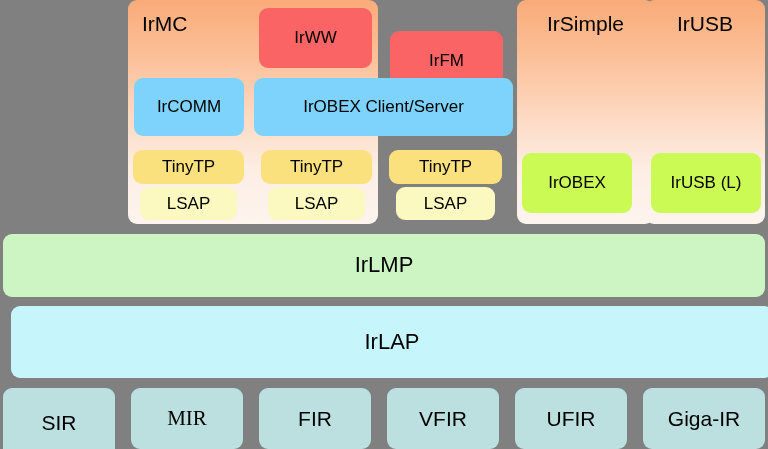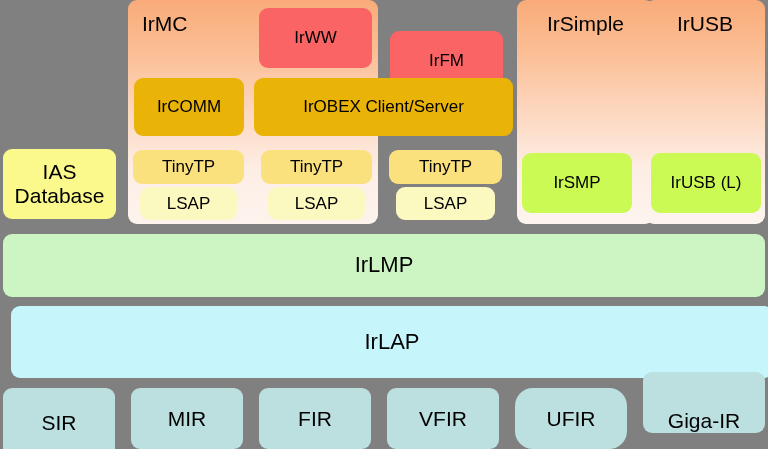--- a/index.html
+++ b/index.html
@@ -31,21 +31,21 @@
     border-radius: 9px;
     background: linear-gradient(to bottom, #f9ab79 0%, #fbbd93 22%, #fdd9c2 52%, #fdeee5 76%, #fdf4ee 100%);
     align-items: flex-start;
     justify-content: center;
     padding-top: 12px;
     font-size: 21px;
   }
   
   .tile { border-radius: 9px; font-size: 17px; }
   .tile-red    { background: #fa6464; }
-  .tile-orange { background: #eab308; }
+  .tile-orange { background: #7dd3fc; }
   .tile-yellow { background: #fbe07e; }
   .tile-cream  { background: #fbf8c0; }
   .tile-lime   { background: #ccfa55; }
   .tile-green  { background: #ccf5c3; }
   .tile-cyan   { background: #c6f6fb; }
   .tile-steel  { background: #bce0e0; }
   .tile-lemon  { background: #fbf88c; }
 
   .ias { font-size: 21px; }
   .stack-label { font-size: 22px; }
@@ -78,24 +78,20 @@
 
   <div class="box tile tile-orange" style="left:134px; top:78px; width:110px; height:58px;">
     <span>IrCOMM</span>
   </div>
 
   <div class="box tile tile-orange" style="left:254px; top:78px; width:259px; height:58px;justify-content:center;">
     <span>IrOBEX Client/Server</span>
   </div>
 
 
-  <div class="box tile tile-lemon ias" style="left:3px; top:149px; width:113px; height:70px;">
-    <span>IAS
-Database</span>
-  </div>
 
   <div class="box tile tile-yellow" style="left:133px; top:150px; width:111px; height:34px;">
     <span>TinyTP</span>
   </div>
   <div class="box tile tile-yellow" style="left:261px; top:150px; width:111px; height:34px;">
     <span>TinyTP</span>
   </div>
   <div class="box tile tile-yellow" style="left:389px; top:150px; width:113px; height:34px;">
     <span>TinyTP</span>
   </div>
@@ -104,47 +100,47 @@
     <span>LSAP</span>
   </div>
   <div class="box tile tile-cream" style="left:268px; top:187px; width:97px; height:33px;">
     <span>LSAP</span>
   </div>
   <div class="box tile tile-cream" style="left:396px; top:187px; width:99px; height:33px;">
     <span>LSAP</span>
   </div>
 
   <div class="box tile tile-lime" style="left:522px; top:153px; width:110px; height:60px;">
-    <span>IrSMP</span>
+    <span>IrOBEX</span>
   </div>
 
   <div class="box tile tile-green stack-label" style="left:3px; top:234px; width:762px; height:63px;">
     <span>IrLMP</span>
   </div>
 
   <div class="box tile tile-lime" style="left:651px; top:153px; width:110px; height:60px;">
     <span>IrUSB (L)</span>
   </div>
 
   <div class="box tile tile-cyan stack-label" style="left:11px; top:306px; width:762px; height:72px;">
     <span>IrLAP</span>
   </div>
 
   <div class="box tile tile-steel phy" style="left:3px; top:388px; width:112px; height:70px;">
     <span>SIR</span>
   </div>
-  <div class="box tile tile-steel phy" style="left:131px; top:388px; width:112px; height:61px;">
+  <div class="box tile tile-steel phy" style="left:131px; top:388px; width:112px; height:61px;font-family:Liberation Serif, serif;">
     <span>MIR</span>
   </div>
   <div class="box tile tile-steel phy" style="left:387px; top:388px; width:112px; height:61px;">
     <span>VFIR</span>
   </div>
   <div class="box tile tile-steel phy" style="left:259px; top:388px; width:112px; height:61px;">
     <span>FIR</span>
   </div>
-  <div class="box tile tile-steel phy" style="left:515px; top:388px; width:112px; height:61px;border-radius:18px;">
+  <div class="box tile tile-steel phy" style="left:515px; top:388px; width:112px; height:61px;">
     <span>UFIR</span>
   </div>
-  <div class="box tile tile-steel phy" style="left:643px; top:372px; width:122px; height:61px;align-items:flex-end;">
+  <div class="box tile tile-steel phy" style="left:643px; top:388px; width:122px; height:61px;">
     <span>Giga-IR</span>
   </div>
 
 </div>
 
 </body></html>

